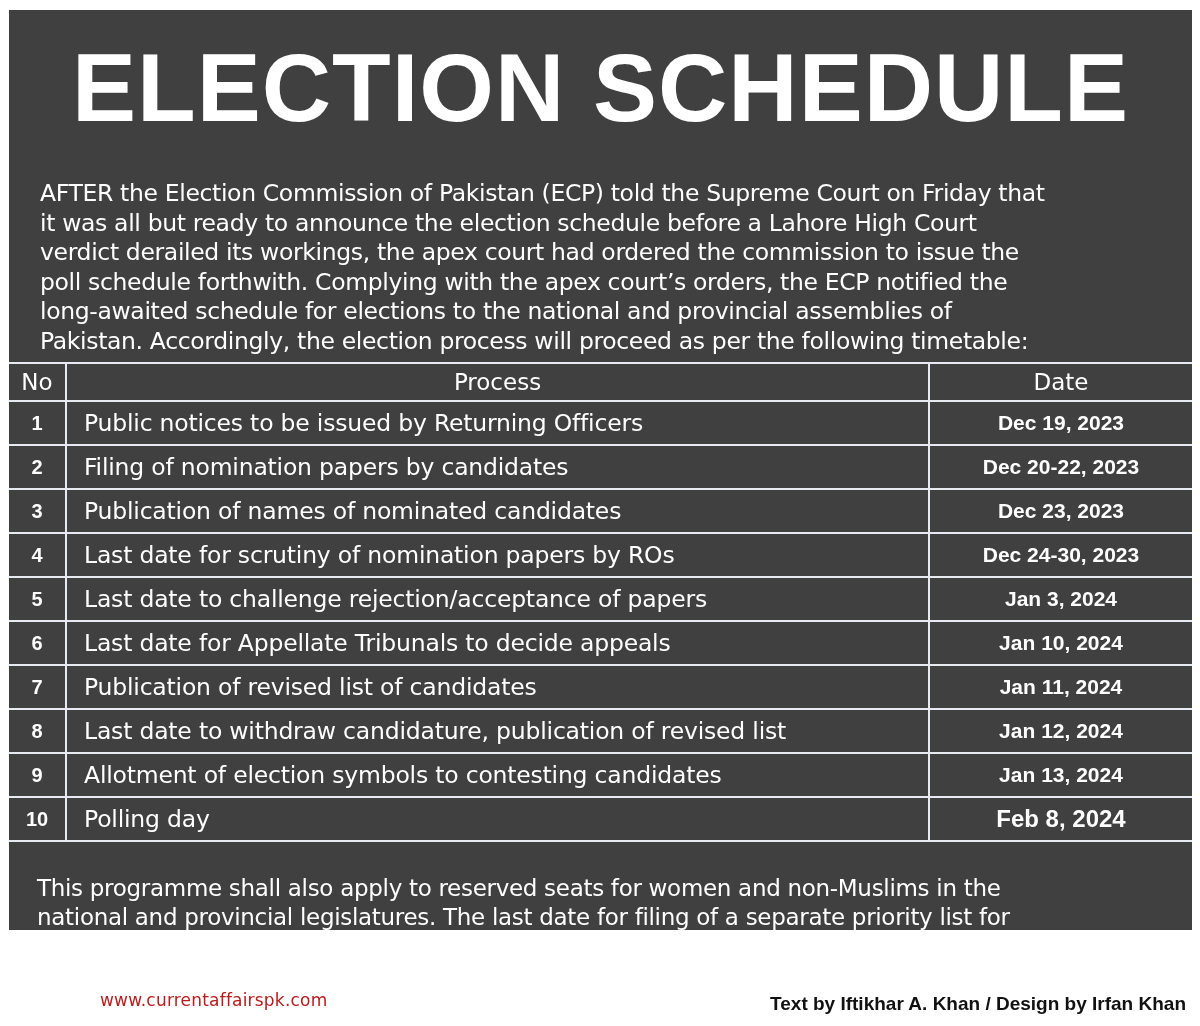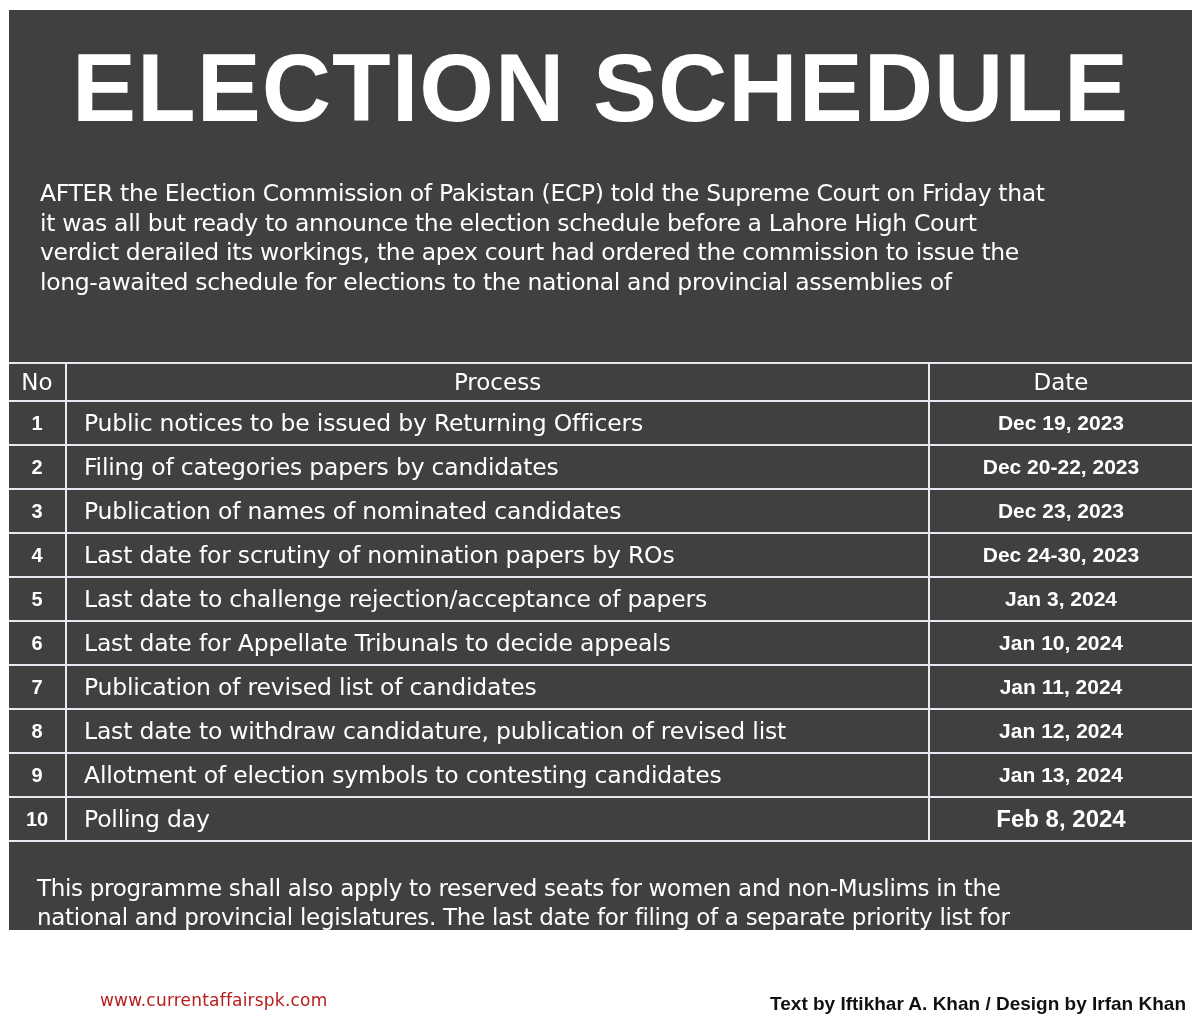--- a/index.html
+++ b/index.html
@@ -61,41 +61,43 @@
   </style>
 </head>
 <body>
 
 <div class="panel">
   <div class="title">ELECTION SCHEDULE</div>
   <div class="intro">
     <div>AFTER the Election Commission of Pakistan (ECP) told the Supreme Court on Friday that</div>
     <div>it was all but ready to announce the election schedule before a Lahore High Court</div>
     <div>verdict derailed its workings, the apex court had ordered the commission to issue the</div>
+    <div>poll schedule forthwith. Complying with the apex court’s orders, the ECP notified the</div>
     <div>long-awaited schedule for elections to the national and provincial assemblies of</div>
+    <div>Pakistan. Accordingly, the election process will proceed as per the following timetable:</div>
   </div>
 </div>
 
 <div class="sep-line"></div>
 
 <table class="sched">
   <tbody>
       <tr>
     <th class="c-no">No</th>
     <th>Process</th>
     <th class="c-date">Date</th>
   </tr>
   <tr>
     <td class="c-no">1</td>
     <td class="c-proc">Public notices to be issued by Returning Officers</td>
     <td class="c-date">Dec 19, 2023</td>
   </tr>
   <tr>
     <td class="c-no">2</td>
-    <td class="c-proc">Filing of categories papers by candidates</td>
+    <td class="c-proc">Filing of nomination papers by candidates</td>
     <td class="c-date">Dec 20-22, 2023</td>
   </tr>
   <tr>
     <td class="c-no">3</td>
     <td class="c-proc">Publication of names of nominated candidates</td>
     <td class="c-date">Dec 23, 2023</td>
   </tr>
   <tr>
     <td class="c-no">4</td>
     <td class="c-proc">Last date for scrutiny of nomination papers by ROs</td>

